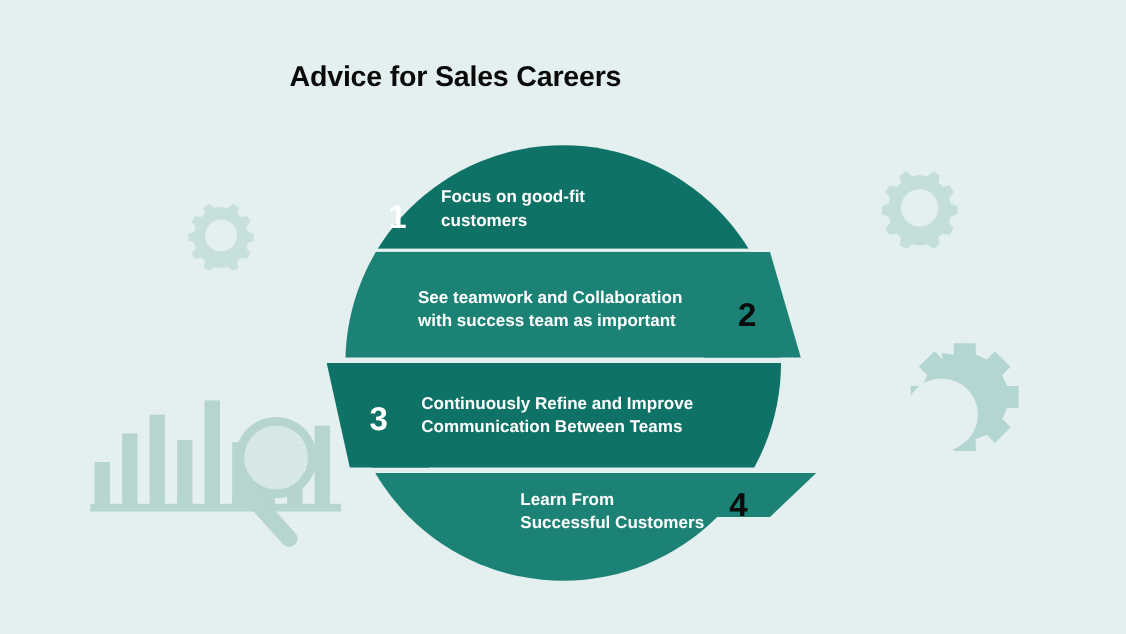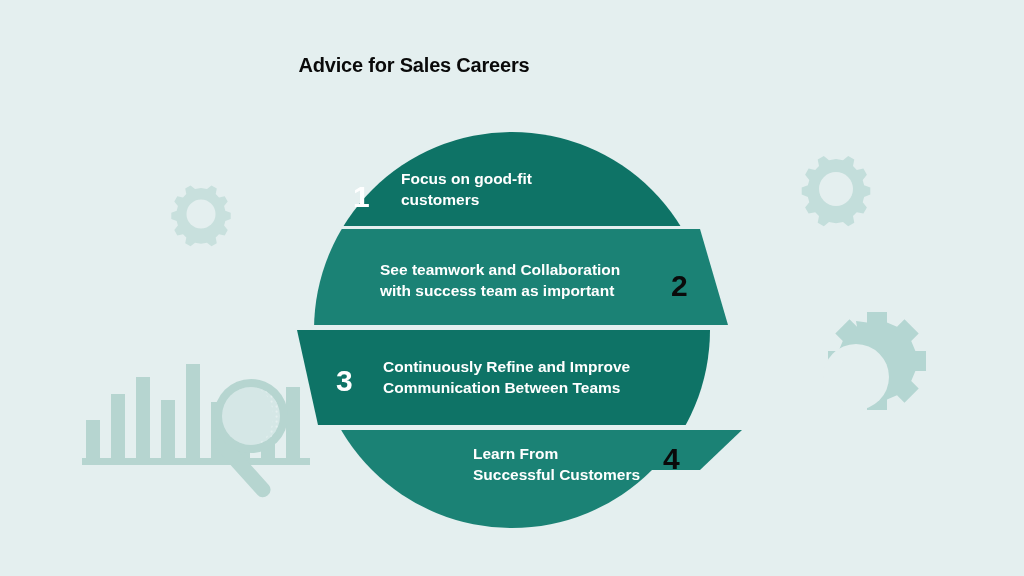--- a/index.html
+++ b/index.html
@@ -19,21 +19,21 @@
     inset: 0;
     width: 1024px;
     height: 576px;
   }
   .page-title {
     position: absolute;
     top: 54px;
     left: 0;
     width: 828px;
     text-align: center;
-    font-size: 20px;
+    font-size: 26px;
     font-weight: bold;
     color: #0a0a0a;
     letter-spacing: -0.2px;
   }
   svg.art {
     position: absolute;
     top: 0;
     left: 0;
     width: 1024px;
     height: 576px;

